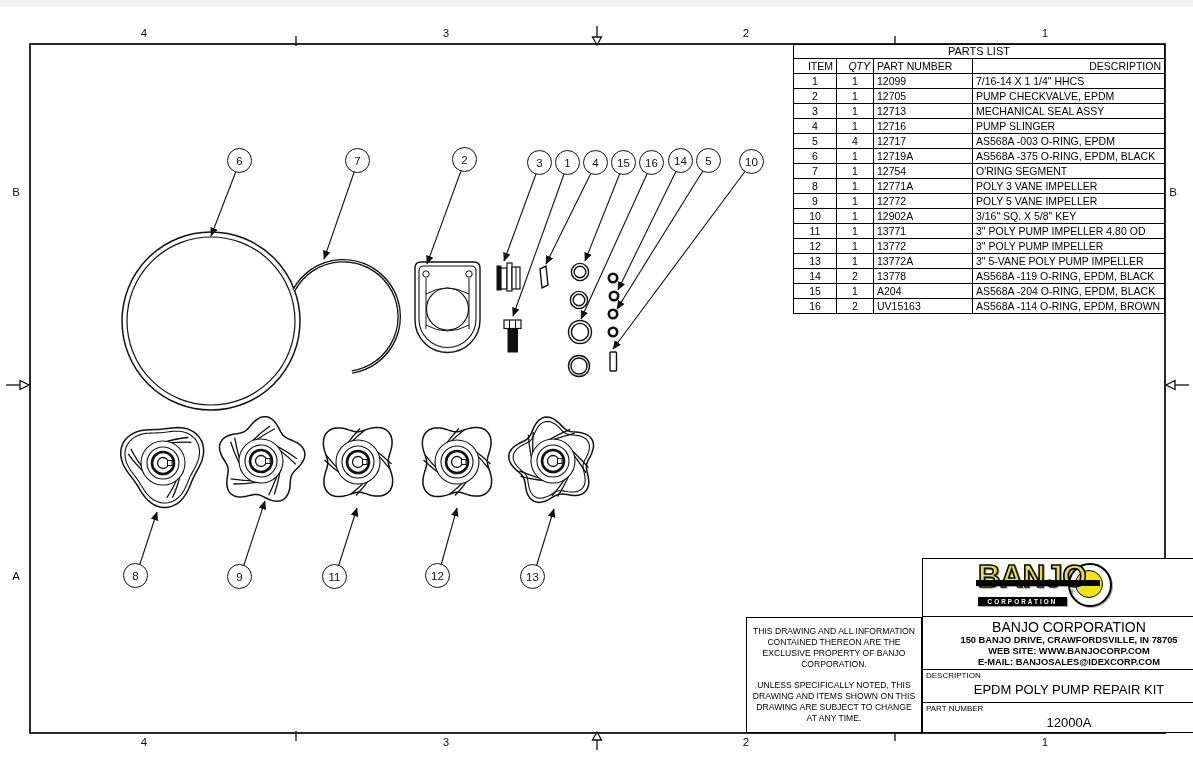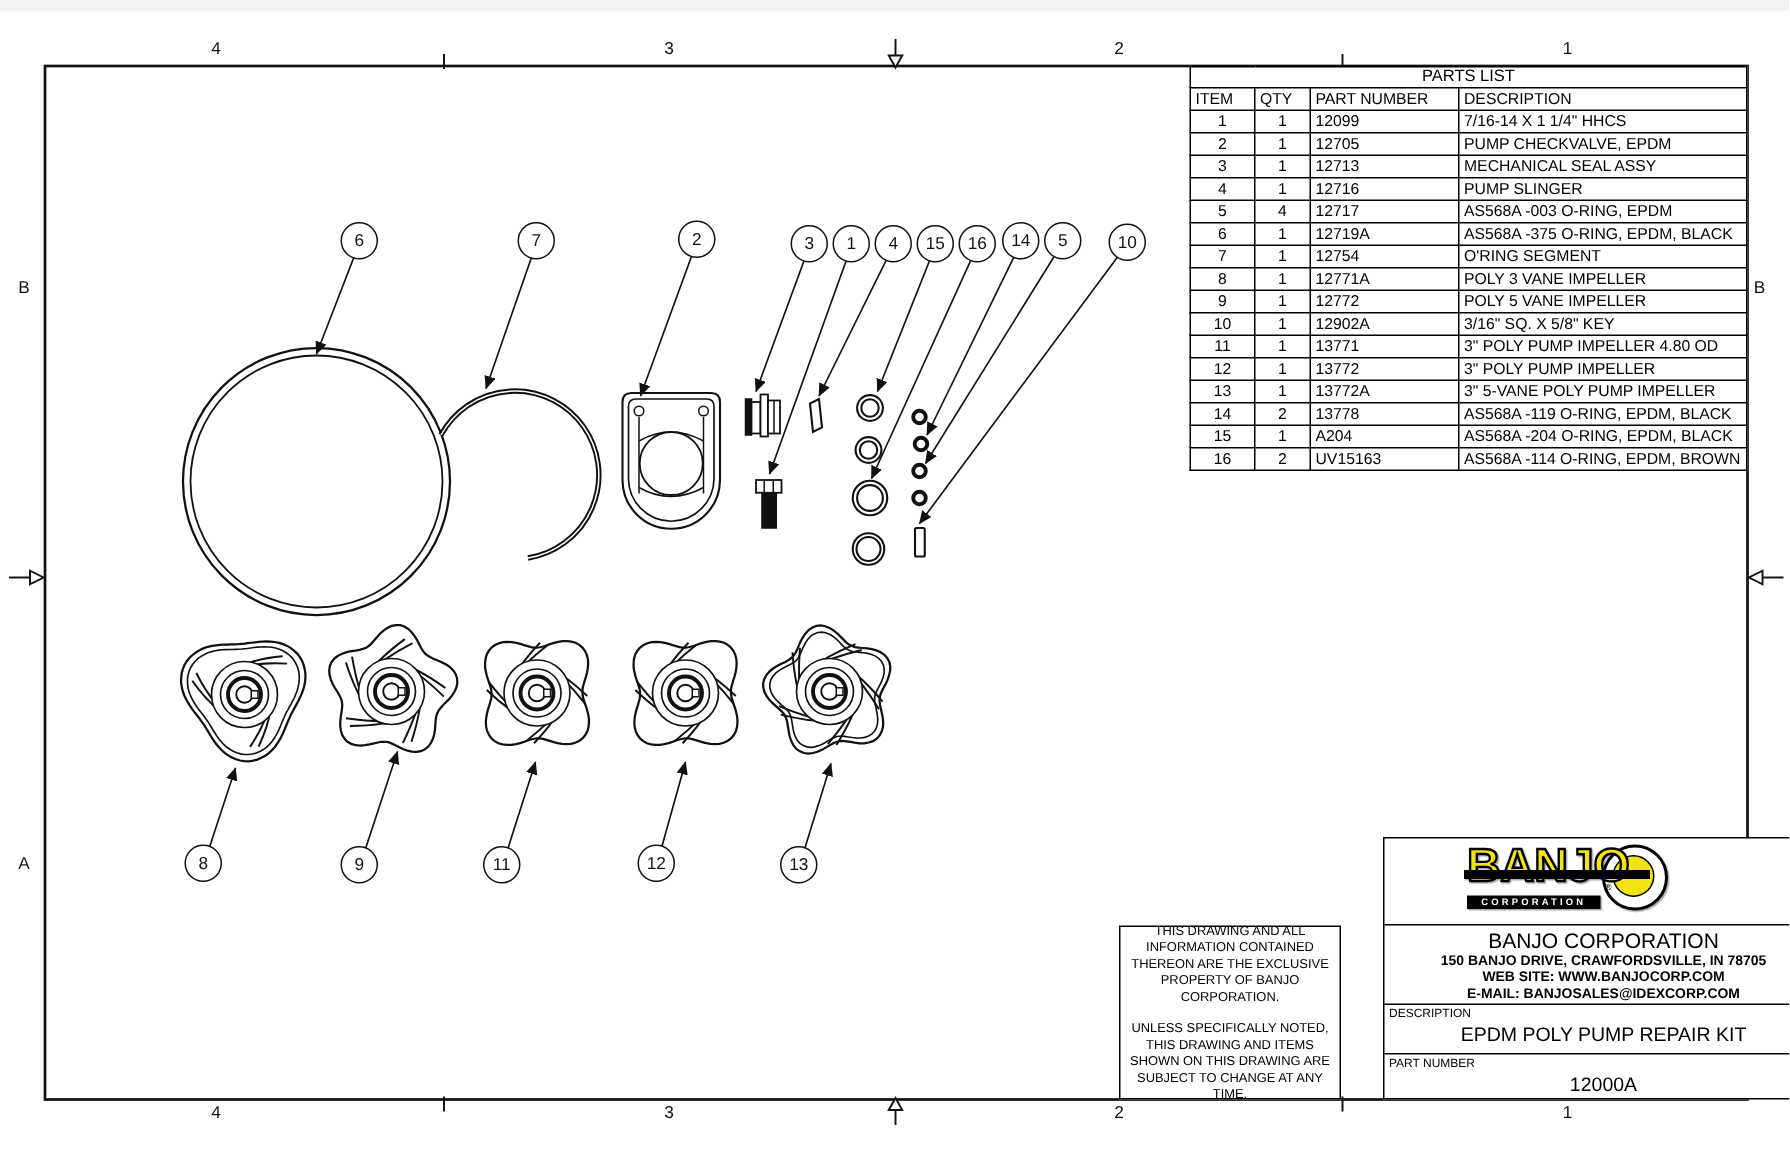--- a/index.html
+++ b/index.html
@@ -10,25 +10,25 @@
   .zone-label{position:absolute;width:22px;text-align:center;font-size:11.5px;color:#111;}
   .balloon{position:absolute;width:23px;height:23px;border:1.5px solid #111;border-radius:50%;
            background:#fff;display:flex;align-items:center;justify-content:center;
            font-size:11.5px;color:#111;z-index:5;}
   
   .parts-table{position:absolute;left:793px;top:44px;width:372px;border-collapse:collapse;
                font-size:10.5px;background:#fff;z-index:4;}
   .parts-table th,.parts-table td{border:1px solid #000;padding:0 3px;height:14px;line-height:13px;
                white-space:nowrap;overflow:hidden;font-weight:400;}
   .parts-table .tbl-title{text-align:center;font-size:11px;height:13px;}
-  .parts-table .col-h{text-align:left;}
+  .parts-table .col-h{text-align:right;}
   .td-c{text-align:center;}
   .td-l{text-align:left;}
   
-  .disclaimer{position:absolute;left:746px;top:617px;width:148px;height:116px;border:1.5px solid #000;
+  .disclaimer{position:absolute;left:746px;top:617px;width:176px;height:116px;border:1.5px solid #000;
               background:#fff;box-sizing:border-box;display:flex;flex-direction:column;justify-content:center;
               gap:9px;font-size:8.6px;text-align:center;line-height:1.3;padding:2px 4px;z-index:4;}
   
   .titleblock{position:absolute;left:922px;top:558px;width:294px;height:175px;border:1.5px solid #000;
               box-sizing:border-box;background:#fff;z-index:4;display:flex;flex-direction:column;}
   .tb-logo{height:57px;border-bottom:1.5px solid #000;position:relative;}
   .tb-info{height:53px;border-bottom:1.5px solid #000;text-align:center;padding-top:2px;box-sizing:border-box;}
   .tb-company{font-size:14px;line-height:16px;}
   .tb-line{font-size:9.3px;line-height:11px;font-weight:700;}
   .tb-desc{height:33px;border-bottom:1.5px solid #000;position:relative;box-sizing:border-box;}
@@ -279,21 +279,21 @@
   <div class="balloon" style="left:425px;top:563px;">12</div>
   <div class="balloon" style="left:520px;top:564px;">13</div>
 
   <table class="parts-table">
     <tbody>
         <tr>
           <th class="tbl-title" colspan="4">PARTS LIST</th>
         </tr>
     <tr>
       <th class="col-h" style="width:36px;">ITEM</th>
-      <th class="col-h" style="width:30px;">QTY</th>
+      <th class="col-h" style="width:30px;font-style:italic;">QTY</th>
       <th class="col-h" style="width:92px;text-align:left;">PART NUMBER</th>
       <th class="col-h">DESCRIPTION</th>
     </tr>
     <tr>
           <td class="td-c">1</td>
           <td class="td-c">1</td>
           <td class="td-l">12099</td>
           <td class="td-l">7/16-14 X 1 1/4" HHCS</td>
         </tr>
     <tr>

